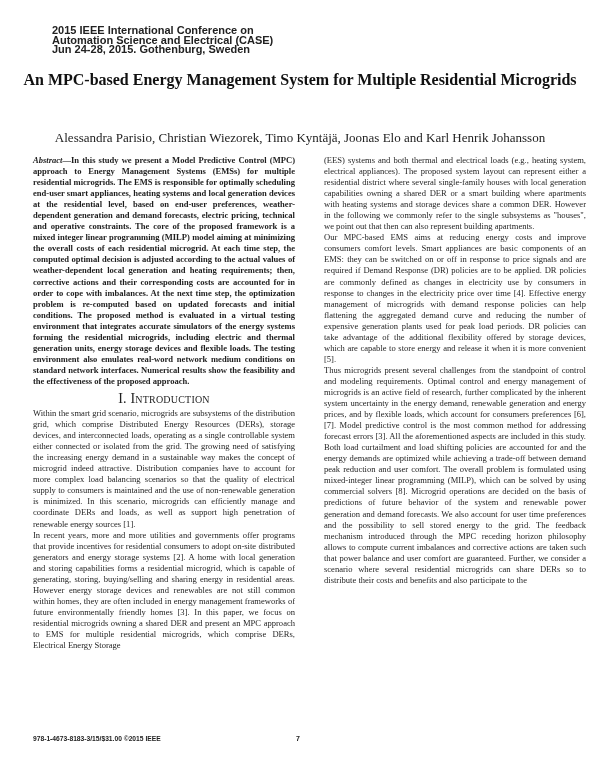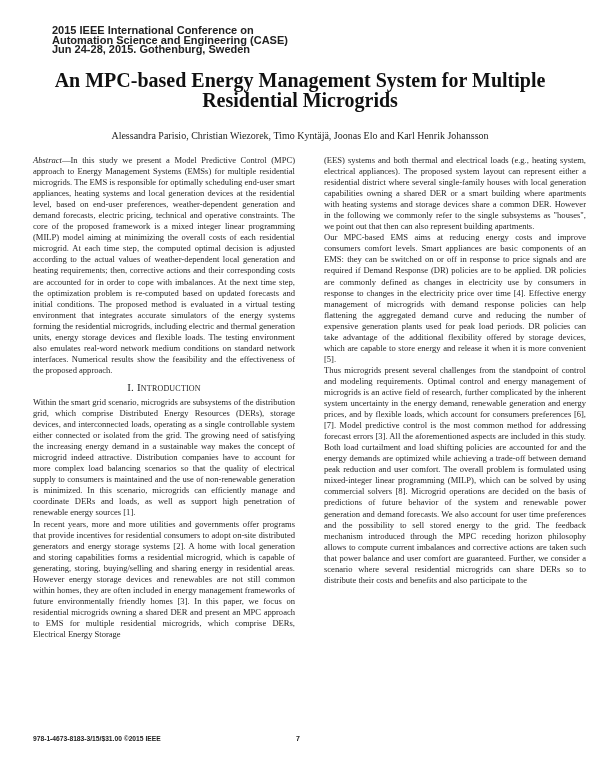--- a/index.html
+++ b/index.html
@@ -1,36 +1,36 @@
 <!DOCTYPE html>
 <html><head>
 <meta charset="utf-8">
 <style>
   html, body { margin: 0; padding: 0; background: #ffffff; }
   body { width: 600px; height: 776px; position: relative; overflow: hidden; color: #1a1a1a; }
   .conf { position: absolute; left: 52px; top: 26px; font-family: "Liberation Sans", sans-serif; font-weight: bold; font-size: 11px; line-height: 9.6px; color: #222; }
   .conf div { white-space: nowrap; }
-  .title { position: absolute; left: 20px; width: 560px; top: 70px; text-align: center; font-family: "Liberation Serif", serif; font-weight: bold; font-size: 20px; line-height: 20px; color: #111; }
-  .authors { position: absolute; left: 20px; width: 560px; top: 130px; text-align: center; font-family: "Liberation Serif", serif; font-size: 10px; color: #222; }
+  .title { position: absolute; left: 20px; width: 560px; top: 70px; text-align: center; font-family: "Liberation Serif", serif; font-weight: bold; font-size: 16px; line-height: 20px; color: #111; }
+  .authors { position: absolute; left: 20px; width: 560px; top: 130px; text-align: center; font-family: "Liberation Serif", serif; font-size: 13px; color: #222; }
   .col { position: absolute; top: 155px; width: 262px; font-family: "Liberation Serif", serif; font-size: 8.55px; line-height: 11.05px; text-align: justify; color: #1e1e1e; }
   .col-left { left: 33px; }
   .col-right { left: 324px; top: 155px; }
   .col p { margin: 0; }
-  .abstract { font-weight: normal; }
+  .abstract { font-weight: bold; }
   .abstract .abs-label { font-style: italic; }
-  .section-heading { text-align: center; font-variant: small-caps; margin: 6px 0 4px 0; font-size: 11px; letter-spacing: 0.2px; }
+  .section-heading { text-align: center; font-variant: small-caps; margin: 6px 0 4px 0; font-size: 14px; letter-spacing: 0.2px; }
   .footer-left { position: absolute; left: 33px; top: 735px; font-family: "Liberation Sans", sans-serif; font-weight: bold; font-size: 6.7px; color: #222; }
   .footer-page { position: absolute; left: 296px; top: 735px; font-family: "Liberation Sans", sans-serif; font-weight: bold; font-size: 7px; color: #222; }
 </style>
 </head>
 <body>
 
 <div class="conf">
   <div>2015 IEEE International Conference on</div>
-  <div>Automation Science and Engineering (CASE)</div>
+  <div>Automation Science and Electrical (CASE)</div>
   <div>Jun 24-28, 2015. Gothenburg, Sweden</div>
 </div>
 
 <div class="title">An MPC-based Energy Management System for Multiple Residential Microgrids</div>
 <div class="authors">Alessandra Parisio, Christian Wiezorek, Timo Kyntäjä, Joonas Elo and Karl Henrik Johansson</div>
 
 <div class="col col-left">
   <p class="abstract"><span class="abs-label">Abstract</span><span>—</span><span>In this study we present a Model Predictive Control (MPC) approach to Energy Management Systems (EMSs) for multiple residential microgrids. The EMS is responsible for optimally scheduling end-user smart appliances, heating systems and local generation devices at the residential level, based on end-user preferences, weather-dependent generation and demand forecasts, electric pricing, technical and operative constraints. The core of the proposed framework is a mixed integer linear programming (MILP) model aiming at minimizing the overall costs of each residential microgrid. At each time step, the computed optimal decision is adjusted according to the actual values of weather-dependent local generation and heating requirements; then, corrective actions and their corresponding costs are accounted for in order to cope with imbalances. At the next time step, the optimization problem is re-computed based on updated forecasts and initial conditions. The proposed method is evaluated in a virtual testing environment that integrates accurate simulators of the energy systems forming the residential microgrids, including electric and thermal generation units, energy storage devices and flexible loads. The testing environment also emulates real-word network medium conditions on standard network interfaces. Numerical results show the feasibility and the effectiveness of the proposed approach.</span></p>
   <div class="section-heading">I. Introduction</div>
   <p>Within the smart grid scenario, microgrids are subsystems of the distribution grid, which comprise Distributed Energy Resources (DERs), storage devices, and interconnected loads, operating as a single controllable system either connected or isolated from the grid. The growing need of satisfying the increasing energy demand in a sustainable way makes the concept of microgrid indeed attractive. Distribution companies have to account for more complex load balancing scenarios so that the quality of electrical supply to consumers is maintained and the use of non-renewable generation is minimized. In this scenario, microgrids can efficiently manage and coordinate DERs and loads, as well as support high penetration of renewable energy sources [1].</p>

